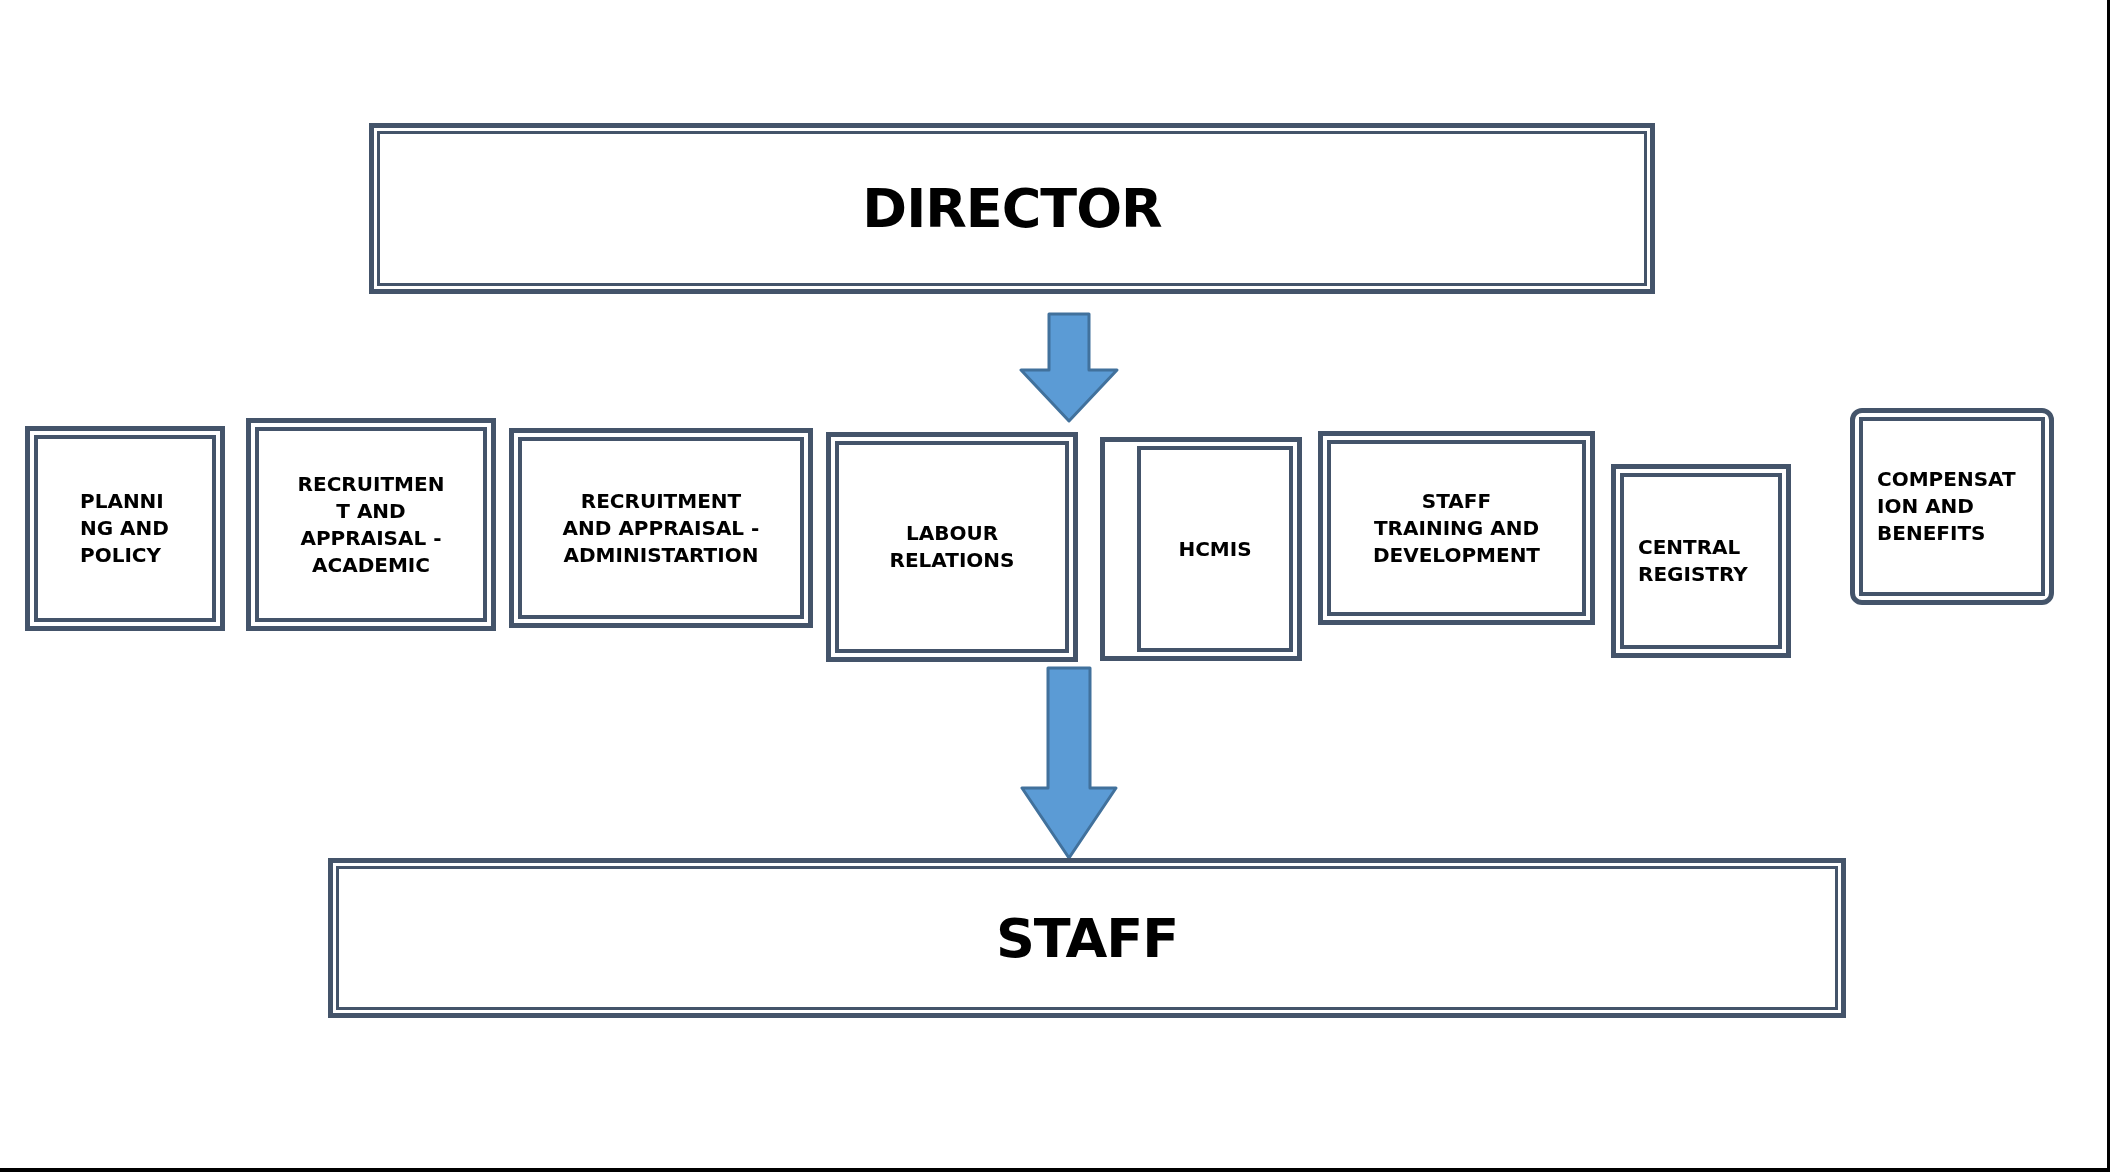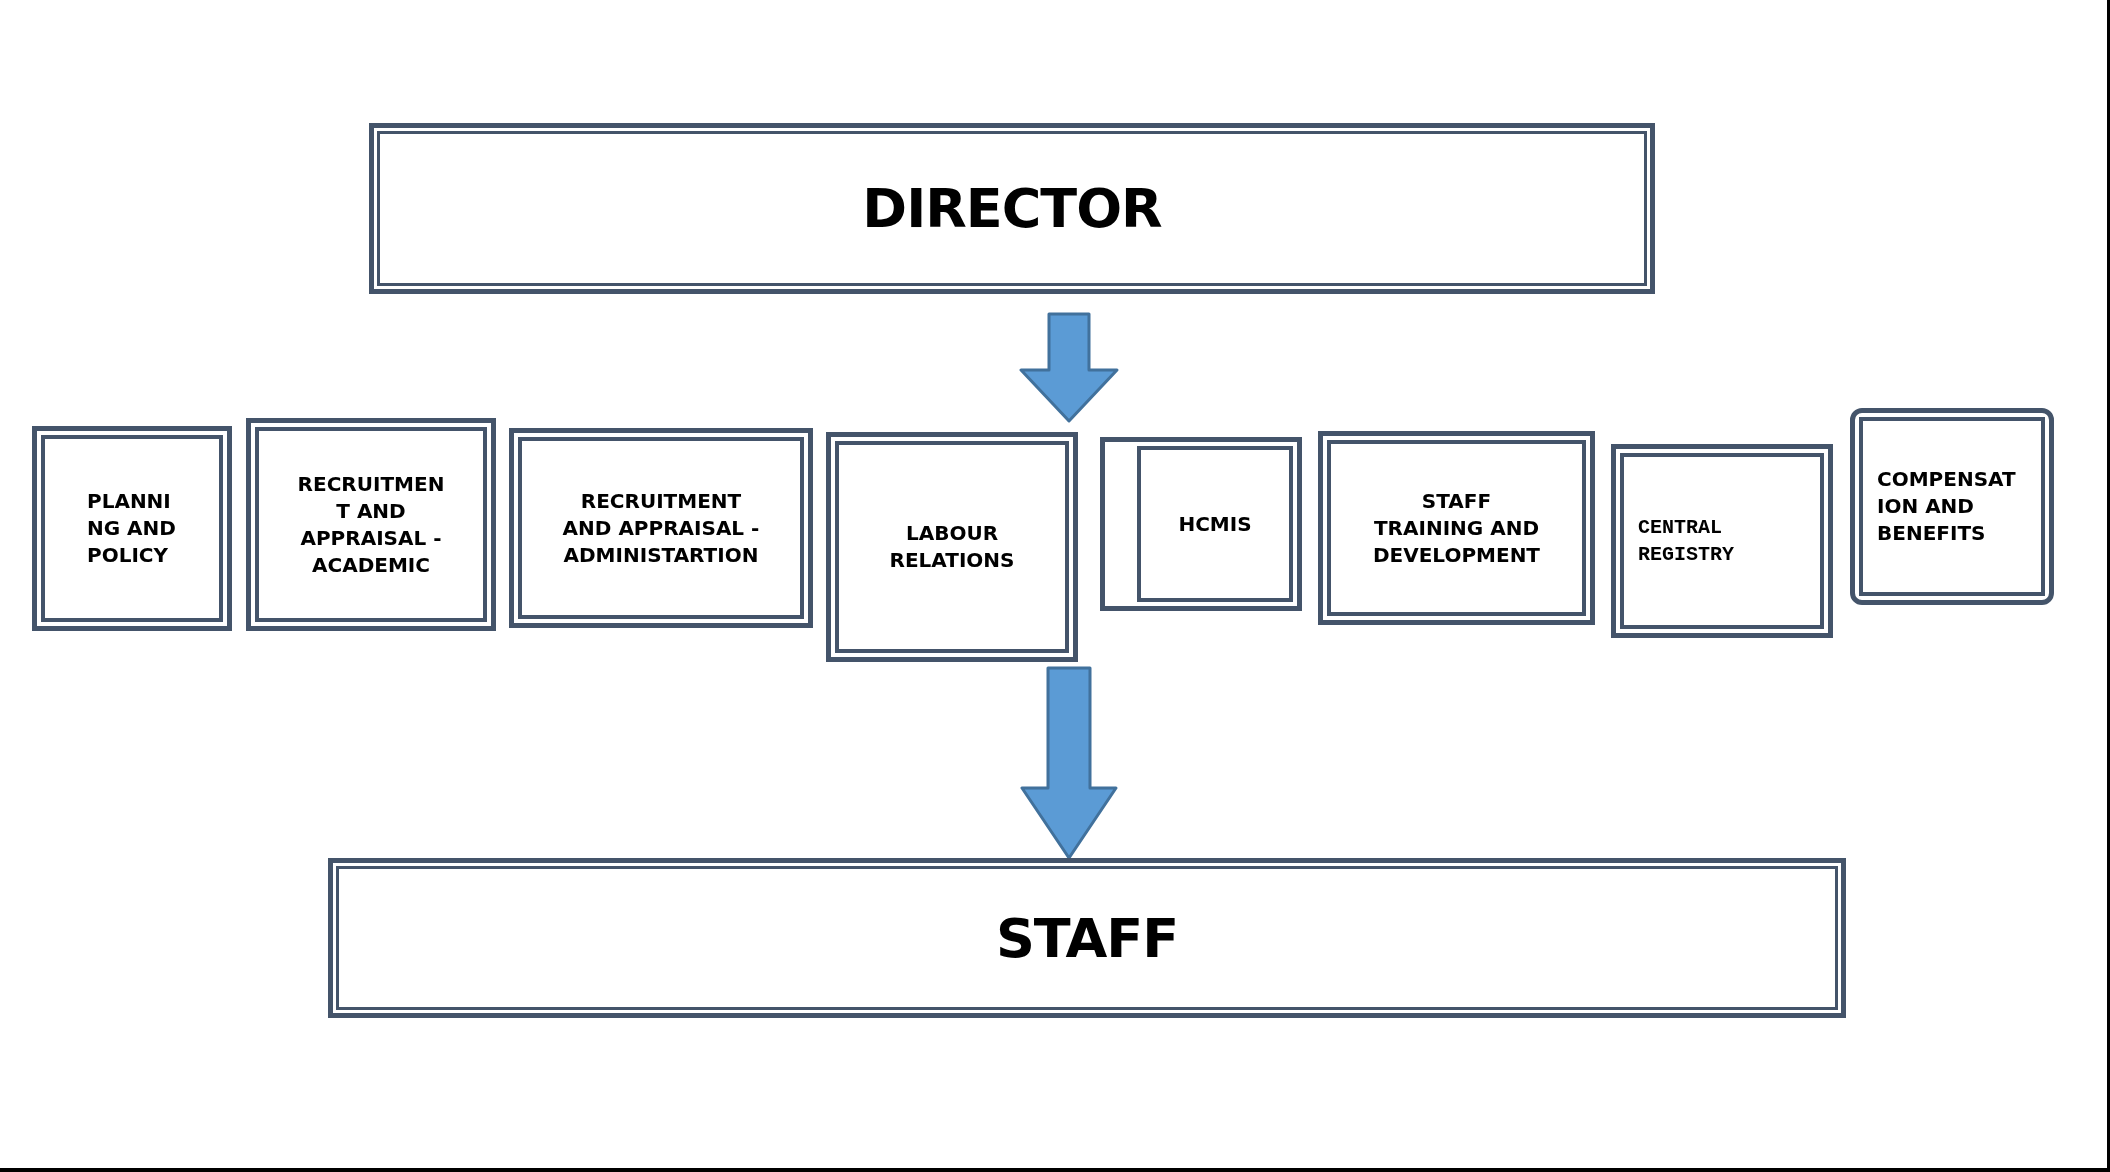--- a/index.html
+++ b/index.html
@@ -92,21 +92,21 @@
   <div class="node big" style="left:369px; top:123px; width:1286px; height:171px;">
     <div class="inner">
       <span class="big-label">DIRECTOR</span>
     </div>
   </div>
 
   <svg class="arrow" style="left:1019px; top:312px; width:100px; height:111px;" viewBox="0 0 100 111">
     <polygon points="30,2 70,2 70,58 98,58 50,109 2,58 30,58"></polygon>
   </svg>
 
-  <div class="node" style="left:32px; top:426px; width:200px; height:205px;">
+  <div class="node" style="left:25px; top:426px; width:200px; height:205px;">
     <div class="inner align-left pad-lg">
       <span class="dept-label">PLANNI
 NG AND
 POLICY</span>
     </div>
   </div>
 
   <div class="node" style="left:509px; top:428px; width:304px; height:200px;">
     <div class="inner">
       <span class="dept-label">RECRUITMENT
@@ -124,35 +124,35 @@
     </div>
   </div>
 
   <div class="node" style="left:826px; top:432px; width:252px; height:230px;">
     <div class="inner">
       <span class="dept-label">LABOUR
 RELATIONS</span>
     </div>
   </div>
 
-  <div class="node" style="left:1100px; top:437px; width:202px; height:174px;padding-left:32px;">
+  <div class="node" style="left:1100px; top:437px; width:202px; height:224px;padding-left:32px;">
     <div class="inner">
       <span class="dept-label">HCMIS</span>
     </div>
   </div>
 
   <div class="node" style="left:1318px; top:431px; width:277px; height:194px;">
     <div class="inner">
       <span class="dept-label">STAFF
 TRAINING AND
 DEVELOPMENT</span>
     </div>
   </div>
 
-  <div class="node" style="left:1611px; top:444px; width:222px; height:194px;font-family:Liberation Mono, monospace;">
+  <div class="node" style="left:1611px; top:464px; width:180px; height:194px;">
     <div class="inner align-left pad-sm">
       <span class="dept-label">CENTRAL
 REGISTRY</span>
     </div>
   </div>
 
   <div class="node" style="left:1850px; top:408px; width:204px; height:197px;border-radius:12px;">
     <div class="inner align-left pad-sm">
       <span class="dept-label">COMPENSAT
 ION AND

